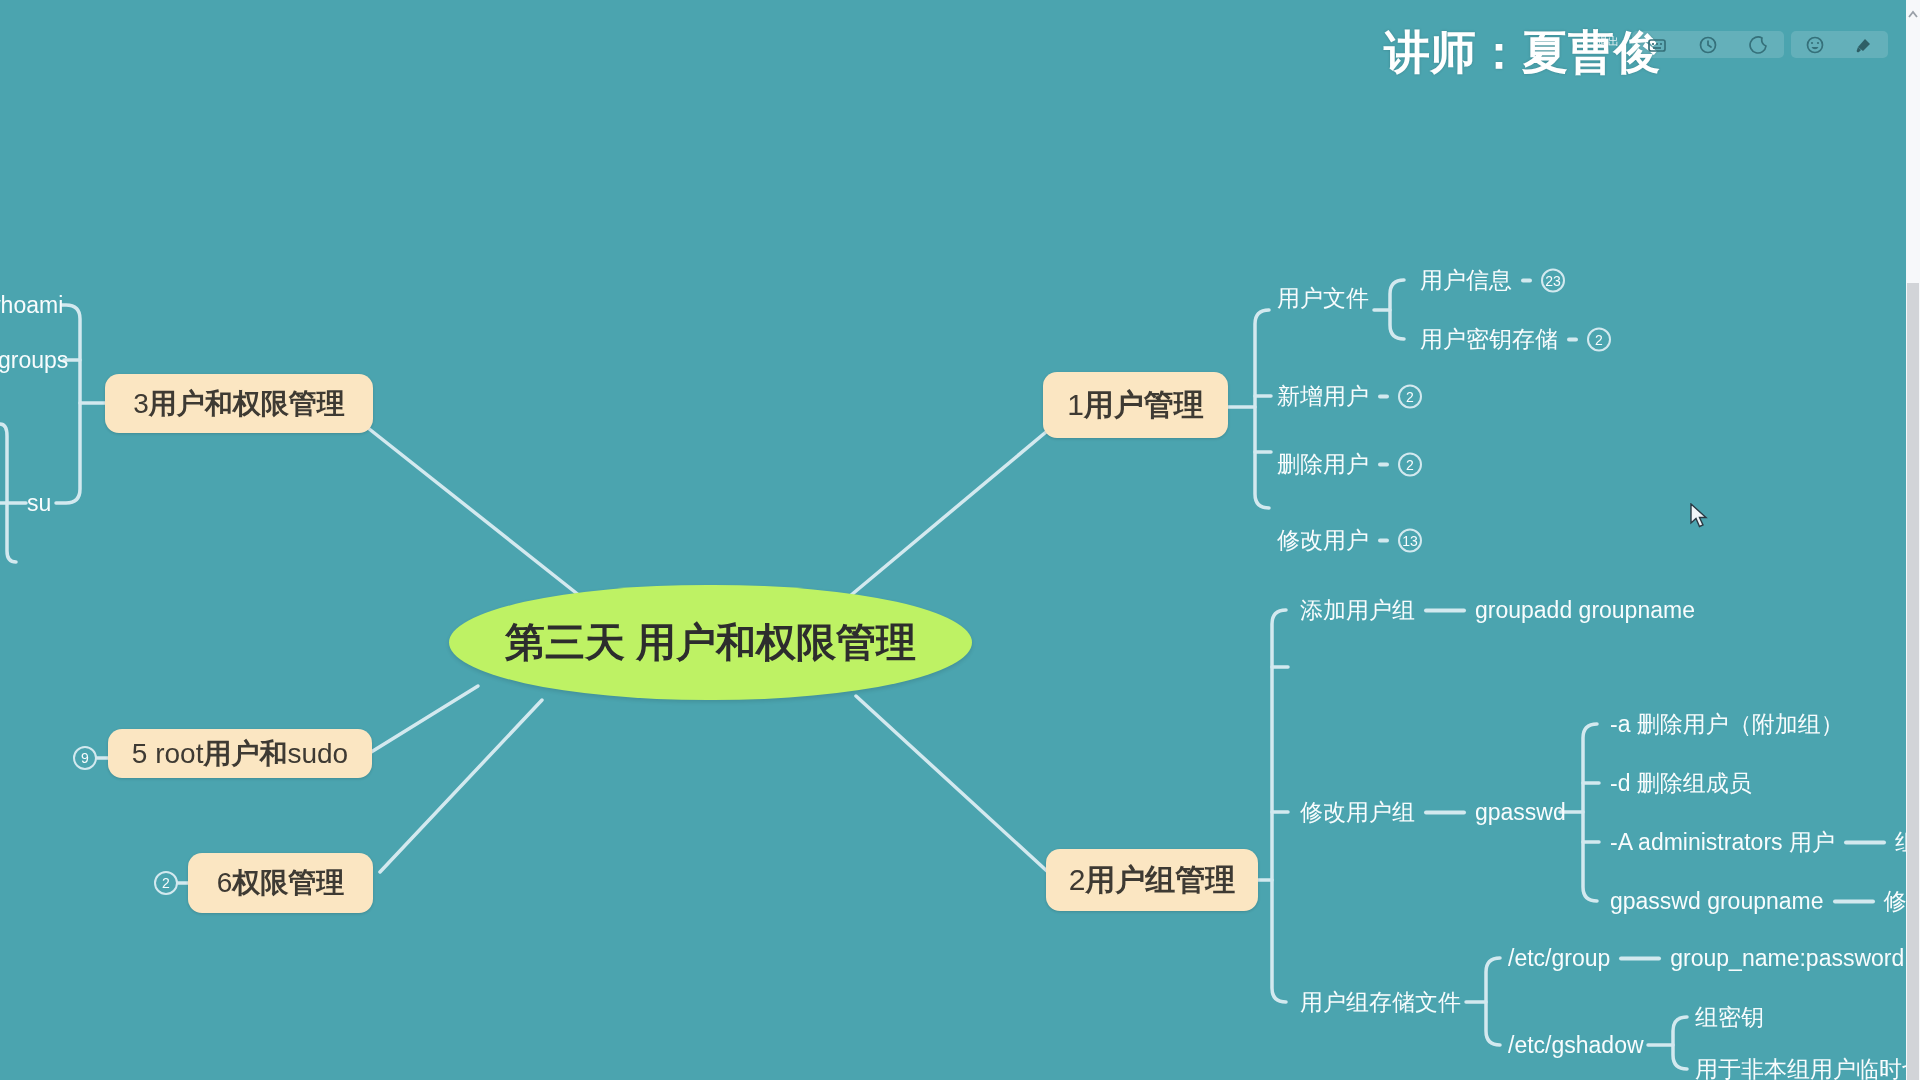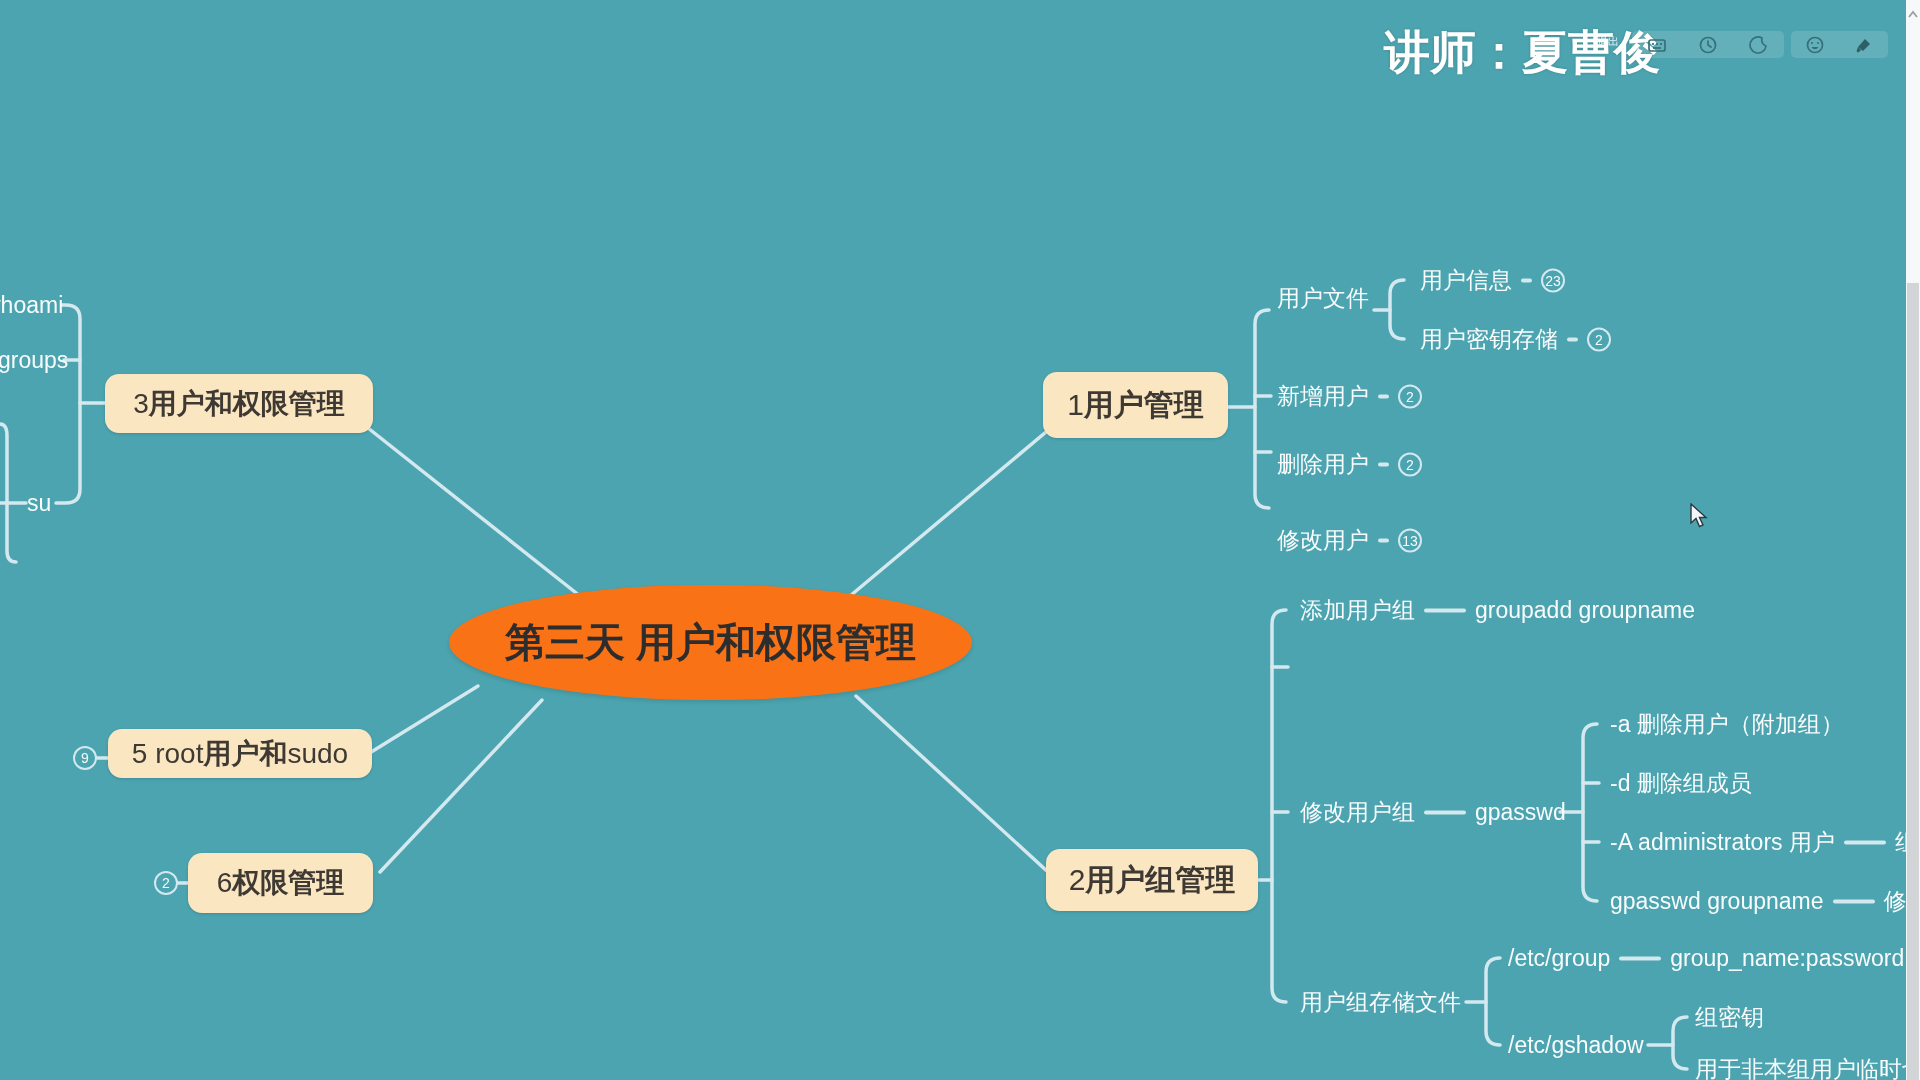--- a/index.html
+++ b/index.html
@@ -9,21 +9,21 @@
   body{width:1920px;height:1080px;overflow:hidden;background:var(--bg);
        font-family:"Liberation Sans","DejaVu Sans",sans-serif;position:relative;}
   .stage{position:absolute;inset:0;width:1920px;height:1080px;overflow:hidden;}
   #lines{position:absolute;left:0;top:0;}
   #lines path{stroke:var(--line);stroke-width:3.5;fill:none;stroke-linecap:round;}
   
   .box{position:absolute;background:var(--node);border-radius:14px;display:flex;
        align-items:center;justify-content:center;color:var(--ink);font-size:28px;
        box-shadow:0 1px 3px rgba(0,0,0,.15);white-space:nowrap;}
   .box .b{font-weight:bold;}
-  .central{position:absolute;left:449px;top:585px;width:523px;height:115px;background:#f97316;
+  .central{position:absolute;left:449px;top:585px;width:523px;height:115px;background:#bef264;
        border-radius:260px / 58px;display:flex;align-items:center;justify-content:center;
        font-size:40px;font-weight:bold;color:#2D2D2D;white-space:nowrap;box-shadow:0 2px 4px rgba(0,0,0,.12);}
   
   .row{position:absolute;display:flex;align-items:center;gap:9px;color:var(--light);
        font-size:23px;font-weight:500;white-space:nowrap;transform:translateY(-50%);}
   .dash{width:42px;height:4px;background:var(--line);border-radius:2px;flex:none;}
   .bdash{width:11px;height:4px;background:var(--line);border-radius:2px;flex:none;}
   .badge{width:24px;height:24px;border:2.5px solid var(--line);border-radius:50%;
        color:var(--light);font-size:14px;font-weight:400;display:flex;align-items:center;
        justify-content:center;flex:none;box-sizing:border-box;}

